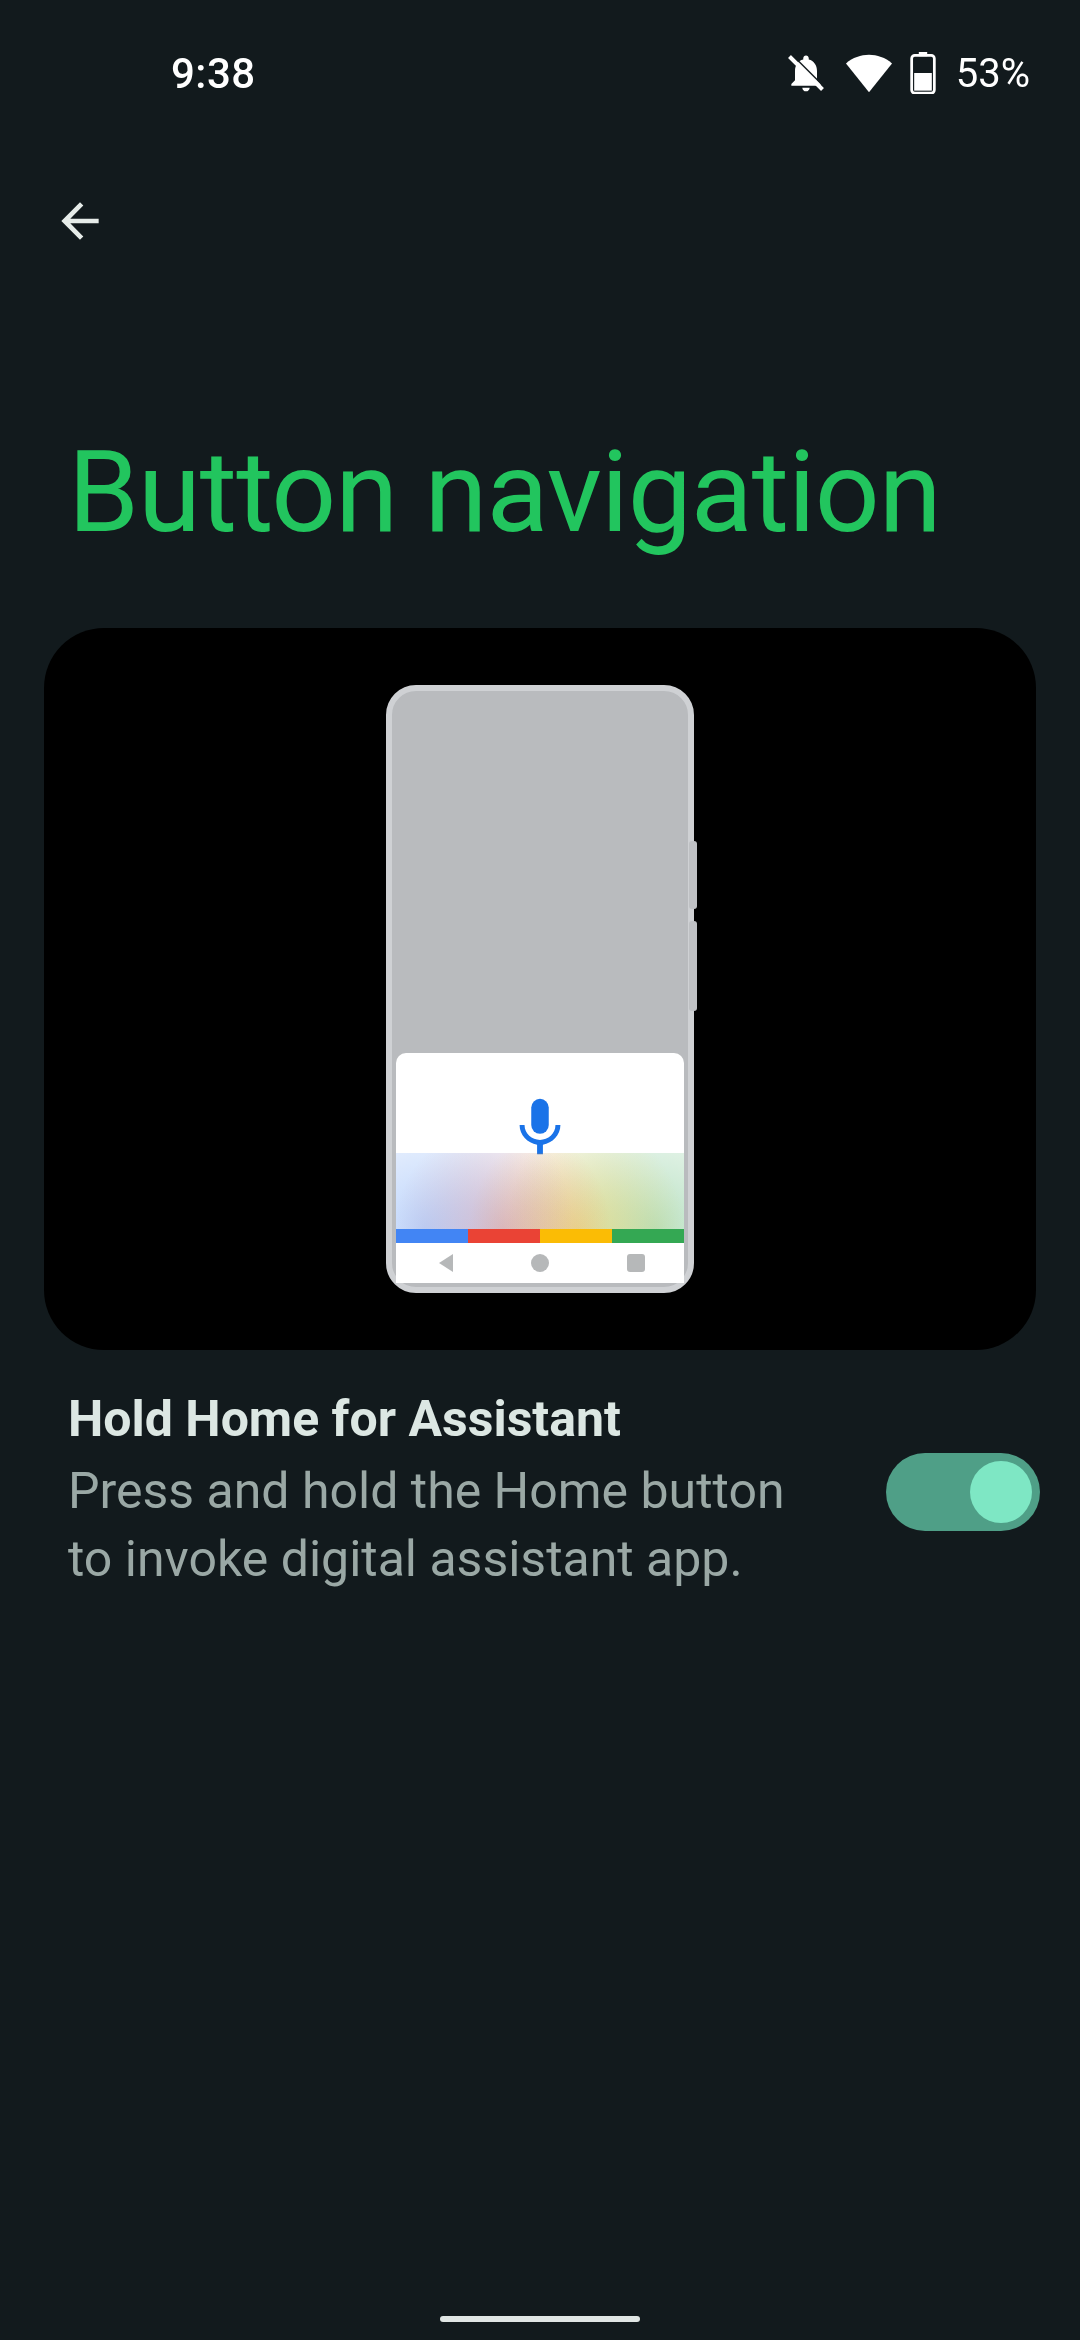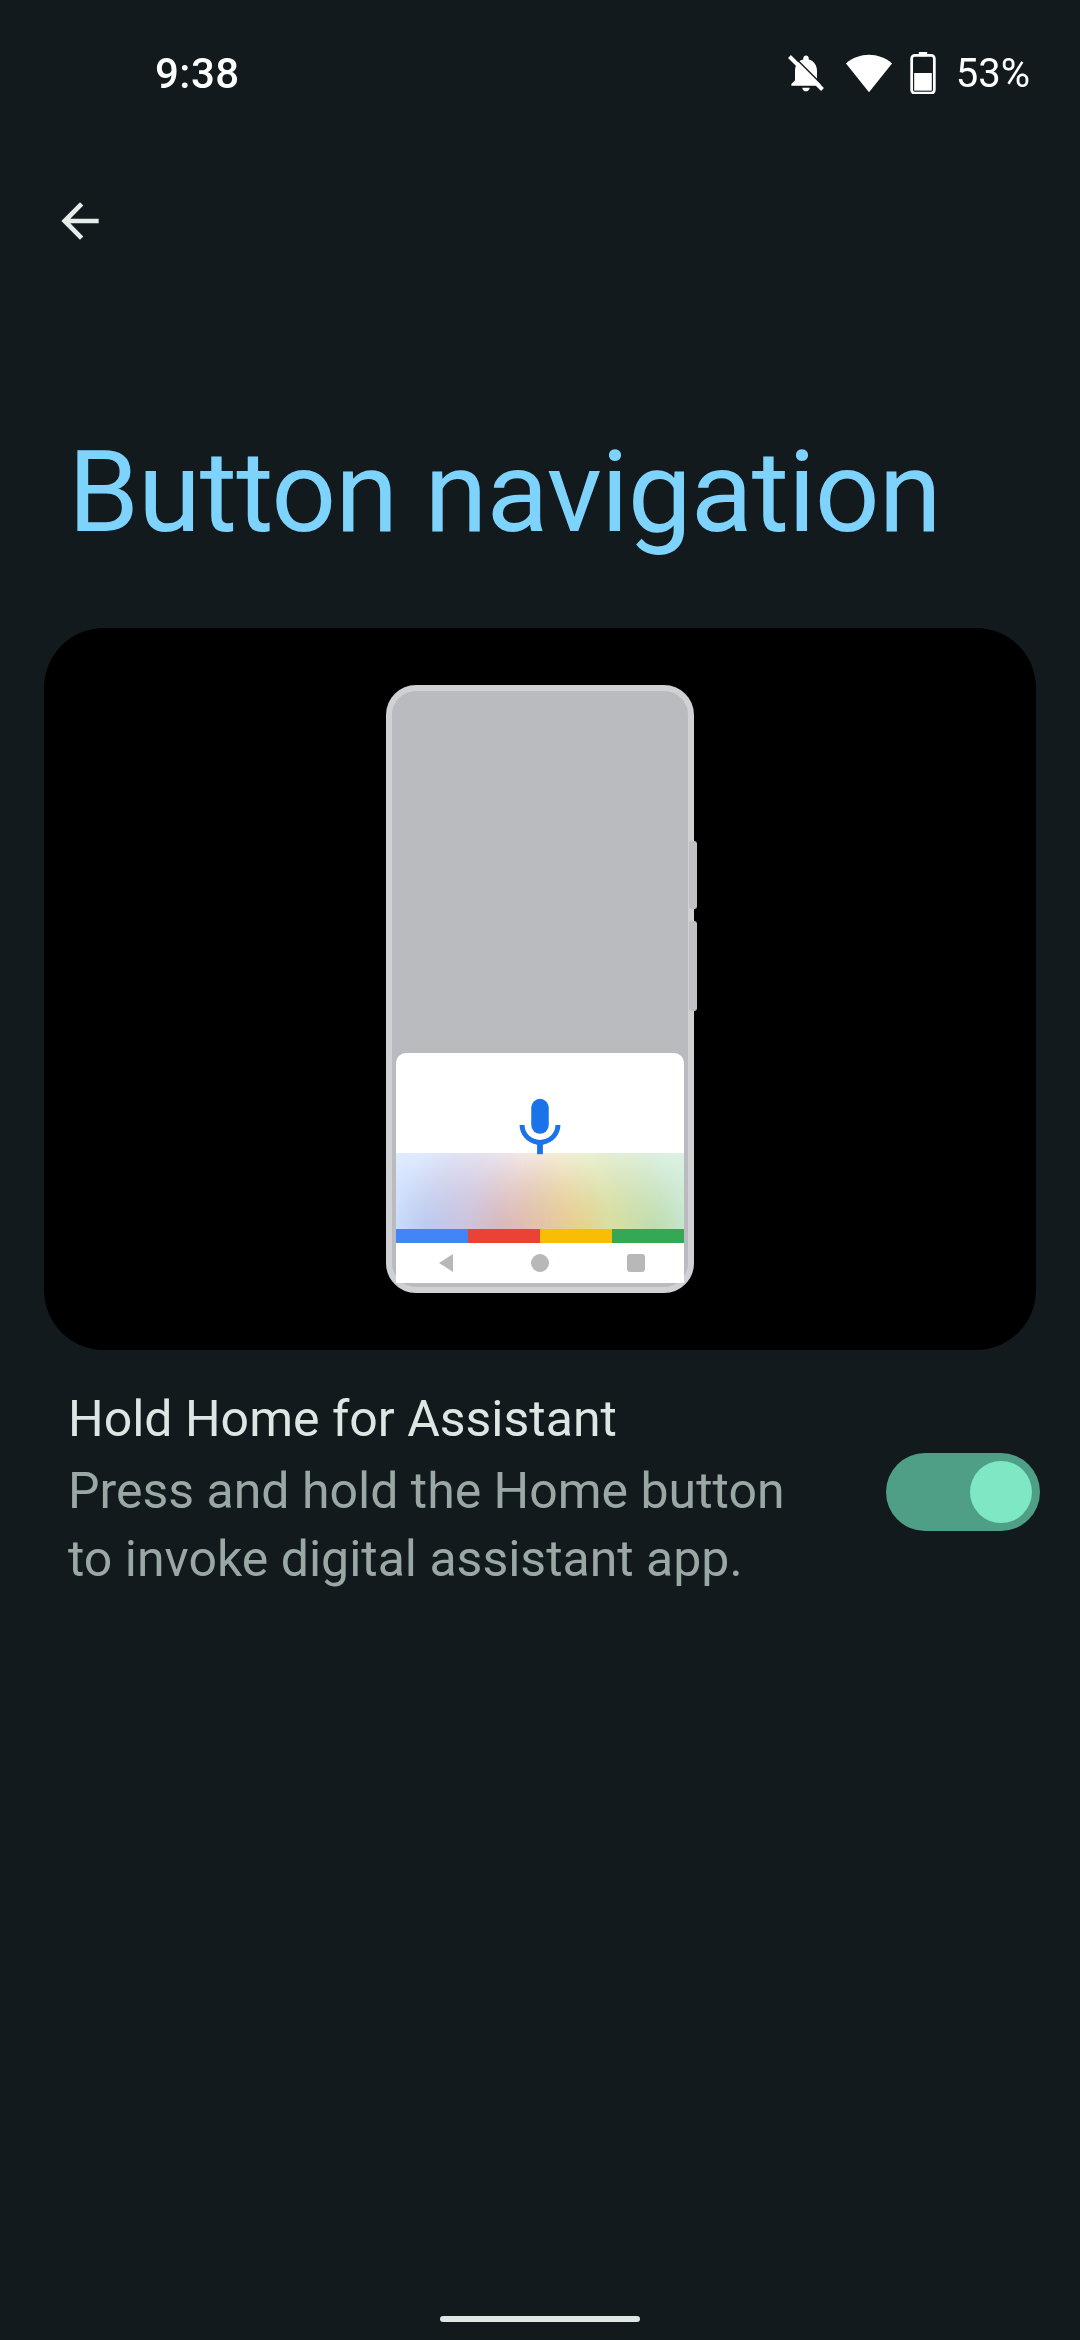--- a/index.html
+++ b/index.html
@@ -7,21 +7,21 @@
       width: 1080px;
       height: 2340px;
       background: #121a1d;
       font-family: Roboto, "Segoe UI", Arial, sans-serif;
       color: #e0e6e4;
       overflow: hidden;
       position: relative;
     }
     .status-bar {
       position: absolute;
-      top: 0; left: 0; right: 0;
+      top: 0; left: 16px; right: 0;
       height: 130px;
       display: flex;
       align-items: center;
       padding: 16px 50px 0 155px;
       font-size: 42px;
       font-weight: 500;
       color: #ffffff;
     }
     .status-time { letter-spacing: 0.5px; }
     .status-right {
@@ -45,21 +45,21 @@
     }
     .back-row svg { display:block; }
 
     .page-title {
       position: absolute;
       top: 425px;
       left: 68px;
       font-size: 114px;
       font-weight: 400;
       letter-spacing: -1px;
-      color: #7dd3fc;
+      color: #22c55e;
     }
 
     .illustration-card {
       position: absolute;
       top: 628px;
       left: 44px;
       width: 992px;
       height: 722px;
       background: #000000;
       border-radius: 60px;
@@ -148,21 +148,21 @@
       position: absolute;
       top: 1390px;
       left: 68px;
       right: 40px;
       display: flex;
       align-items: center;
     }
     .setting-text { flex: 1; padding-right: 40px; }
     .setting-title {
       font-size: 50px;
-      font-weight: 400;
+      font-weight: 700;
       color: #dce7e3;
       margin-bottom: 10px;
     }
     .setting-desc {
       font-size: 50px;
       line-height: 1.35;
       color: #9aa8a5;
       max-width: 740px;
     }
     .switch {

